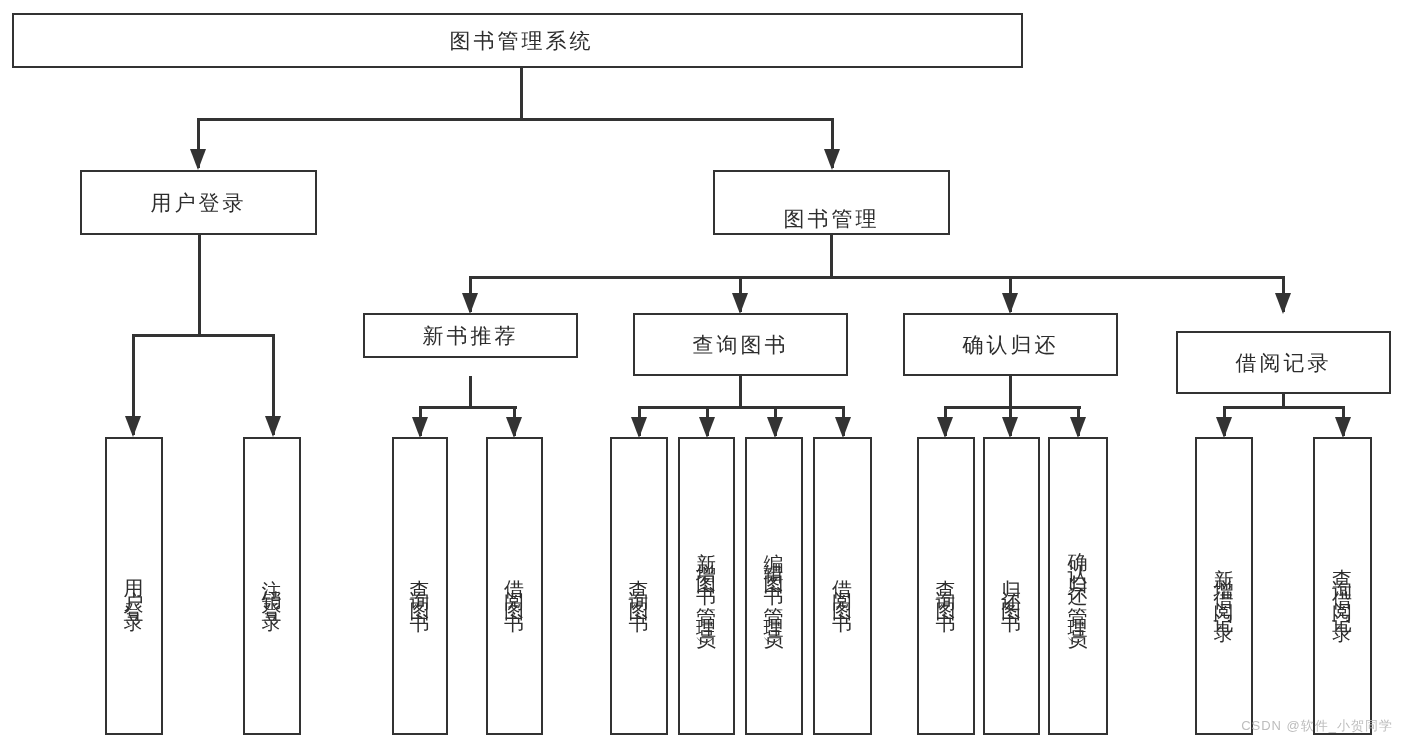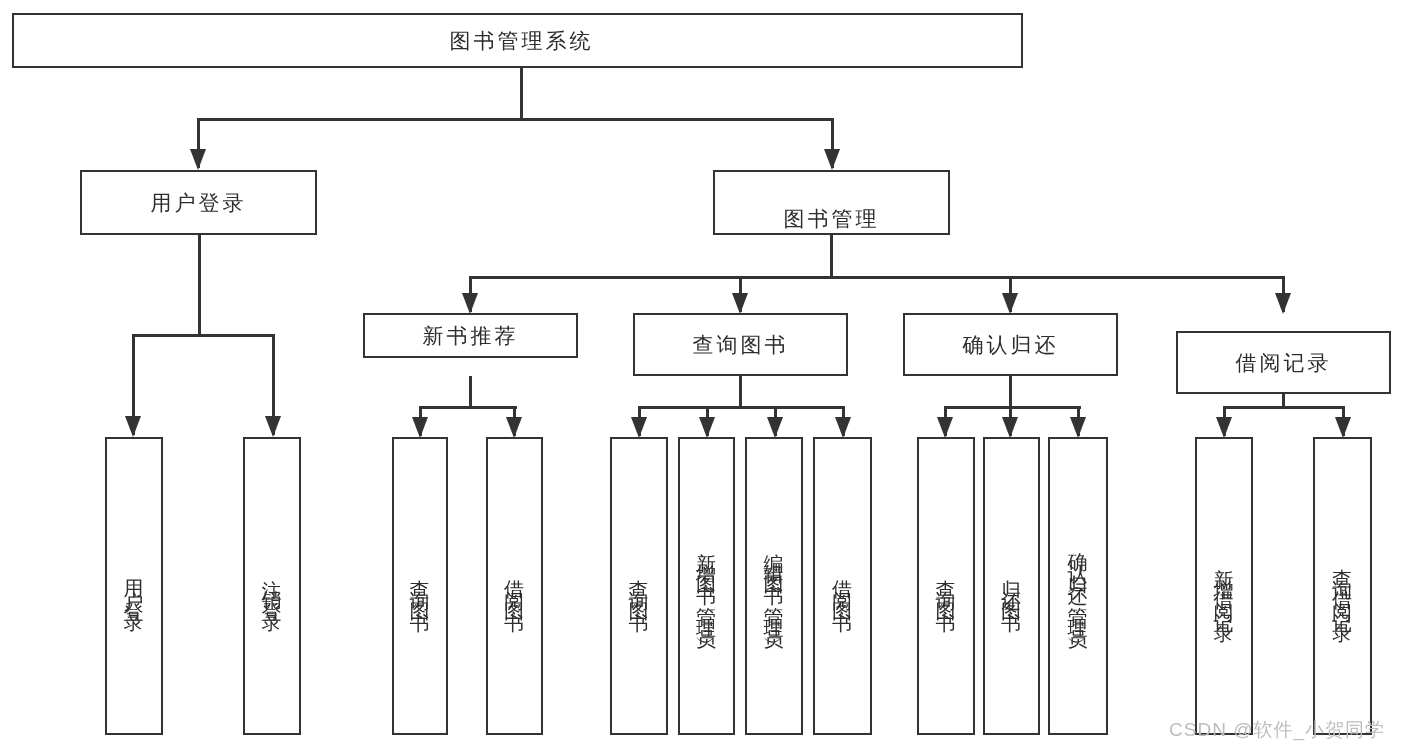--- a/index.html
+++ b/index.html
@@ -36,22 +36,22 @@
     position:absolute;
     left:50%; bottom:-2px;
     transform:translateX(-50%);
     width:0; height:0;
     border-left:8px solid transparent;
     border-right:8px solid transparent;
     border-top:21px solid #333333;
   }
   #watermark {
     position:absolute;
-    right:20px; top:717px;
-    font-size:19px;
+    right:12px; top:717px;
+    font-size:13px;
     letter-spacing:1px;
     color:#bdbdbd;
     z-index:5;
     white-space:nowrap;
   }
 </style>
 </head>
 <body>
 
 <div id="stage">

